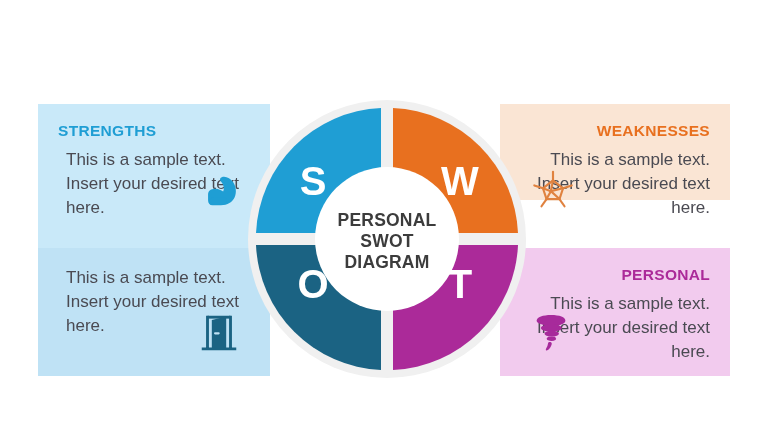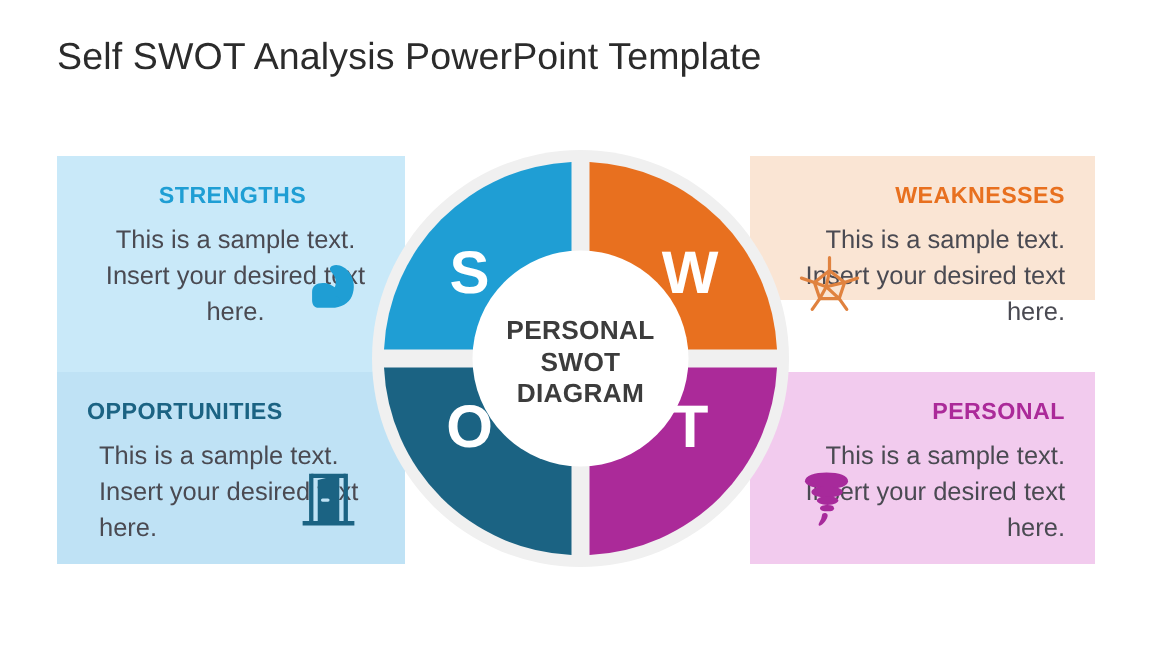--- a/index.html
+++ b/index.html
@@ -38,21 +38,21 @@
   
   .panel {
     position: absolute;
     box-sizing: border-box;
   }
   .panel-strengths {
     left: 38px;  top: 104px;
     width: 232px; height: 151px;
     background: #c9e9f9;
     padding: 18px 18px 0 20px;
-    text-align: center;
+    text-align: left;
   }
   .panel-weaknesses {
     left: 500px; top: 104px;
     width: 230px; height: 96px;
     background: #fae5d4;
     padding: 18px 20px 0 18px;
     text-align: right;
   }
   .panel-opportunities {
     left: 38px;  top: 248px;
@@ -125,21 +125,20 @@
     font-weight: bold;
     fill: #3c3c3c;
     letter-spacing: 0.2px;
   }
 </style>
 </head>
 <body>
 
 <div id="slide">
 
-  <div id="page-title">Self SWOT Analysis PowerPoint Template</div>
 
   <div class="panel panel-strengths">
     <div class="panel-heading h-strengths">STRENGTHS</div>
     <div class="panel-body">This is a sample text. Insert your desired text here.</div>
     <div class="panel-icon icon-strengths">
       <svg viewBox="0 0 64 64" width="46" height="46">
         <path d="M14 34 C14 29 18 26 24 26 C29 26 32 28 35 30
                  C37 26 36 20 32 16 C30 14 30 11 33 10
                  C38 8 45 11 49 17 C53 23 54 31 51 38
                  C48 45 41 49 32 49 L20 49 C16 49 14 46 14 42 Z" fill="#1f9ed4"></path>
@@ -167,21 +166,20 @@
           <path d="M32 20 L29 35 L23 46"></path>
           <path d="M29 35 L41 46"></path>
           <path d="M29 35 L46 31"></path>
           <path d="M29 35 L18 31"></path>
         </g>
       </svg>
     </div>
   </div>
 
   <div class="panel panel-opportunities">
-    <div class="panel-heading h-opportunities">OPPORTUNITIES</div>
     <div class="panel-body">This is a sample text. Insert your desired text here.</div>
     <div class="panel-icon icon-opportunities">
       <svg viewBox="0 0 64 64" width="46" height="46">
 
         <path d="M16 10 L16 54 M48 10 L48 54 M10 54 L54 54" stroke="#1b6383" stroke-width="4" fill="none" stroke-linecap="square"></path>
         <path d="M16 10 L48 10" stroke="#1b6383" stroke-width="4" fill="none"></path>
 
         <path d="M22 14 L42 9 L42 54 L22 54 Z" fill="#1b6383"></path>
 
         <rect x="25" y="31" width="8" height="3" rx="1.5" fill="#bfe2f5"></rect>

